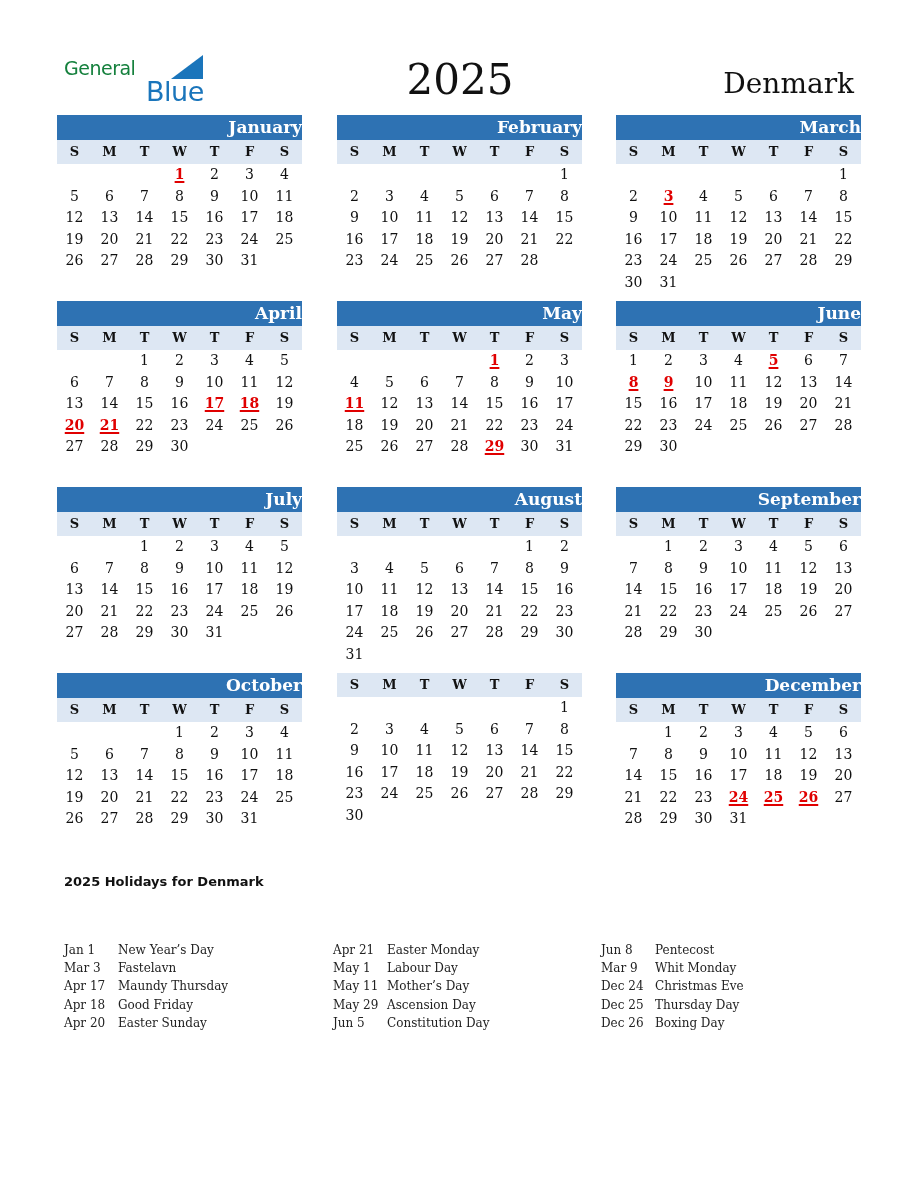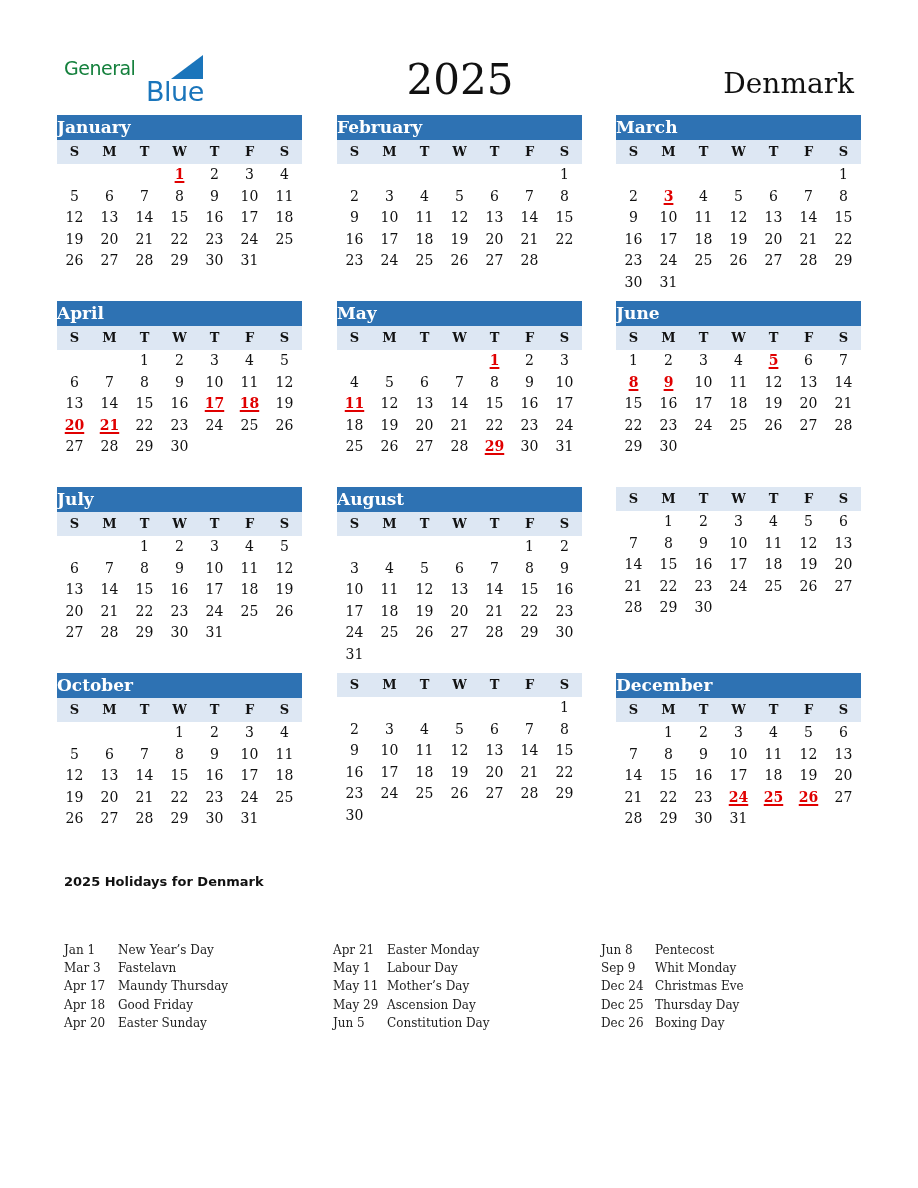--- a/index.html
+++ b/index.html
@@ -27,21 +27,21 @@
     .year {
       position: absolute; left: 380px; top: 54px; width: 160px; text-align: center;
       font-family: "DejaVu Serif", serif; font-size: 42px; line-height: 52px; color: #111;
     }
     .country {
       position: absolute; right: 64px; top: 66px;
       font-family: "DejaVu Serif", serif; font-size: 28px; line-height: 36px; color: #111;
     }
     .month { position: absolute; width: 245px; }
     .month-head {
-      height: 25px; background: #2e72b3; color: #ffffff; text-align: left;
+      height: 25px; background: #2e72b3; color: #ffffff; text-align: right;
       font-family: "DejaVu Serif", serif; font-weight: bold; font-size: 17px; line-height: 25px;
     }
     .wd-row {
       display: flex; height: 24px; background: #dde7f3;
     }
     .wd {
       width: 35px; text-align: center; font-weight: bold; font-size: 13px; line-height: 24px; color: #111;
     }
     .days { display: flex; flex-wrap: wrap; width: 245px; }
     .day {
@@ -446,20 +446,21 @@
         <div class="day">25</div>
         <div class="day">26</div>
         <div class="day">27</div>
         <div class="day">28</div>
         <div class="day">29</div>
         <div class="day">30</div>
         <div class="day">31</div>
       </div>
     </div>
     <div class="month" style="left: 616px; top: 487px;">
+      <div class="month-head">September</div>
       <div class="wd-row">
         <div class="wd">S</div>
         <div class="wd">M</div>
         <div class="wd">T</div>
         <div class="wd">W</div>
         <div class="wd">T</div>
         <div class="wd">F</div>
         <div class="wd">S</div>
       </div>
       <div class="days">
@@ -686,21 +687,21 @@
         <span class="hol-date">Jun 5</span>
         <span class="hol-name">Constitution Day</span>
       </div>
     </div>
     <div class="hol-col" style="left: 601px;">
       <div class="hol-row">
         <span class="hol-date">Jun 8</span>
         <span class="hol-name">Pentecost</span>
       </div>
       <div class="hol-row">
-        <span class="hol-date">Sep 9</span>
+        <span class="hol-date">Mar 9</span>
         <span class="hol-name">Whit Monday</span>
       </div>
       <div class="hol-row">
         <span class="hol-date">Dec 24</span>
         <span class="hol-name">Christmas Eve</span>
       </div>
       <div class="hol-row">
         <span class="hol-date">Dec 25</span>
         <span class="hol-name">Thursday Day</span>
       </div>

